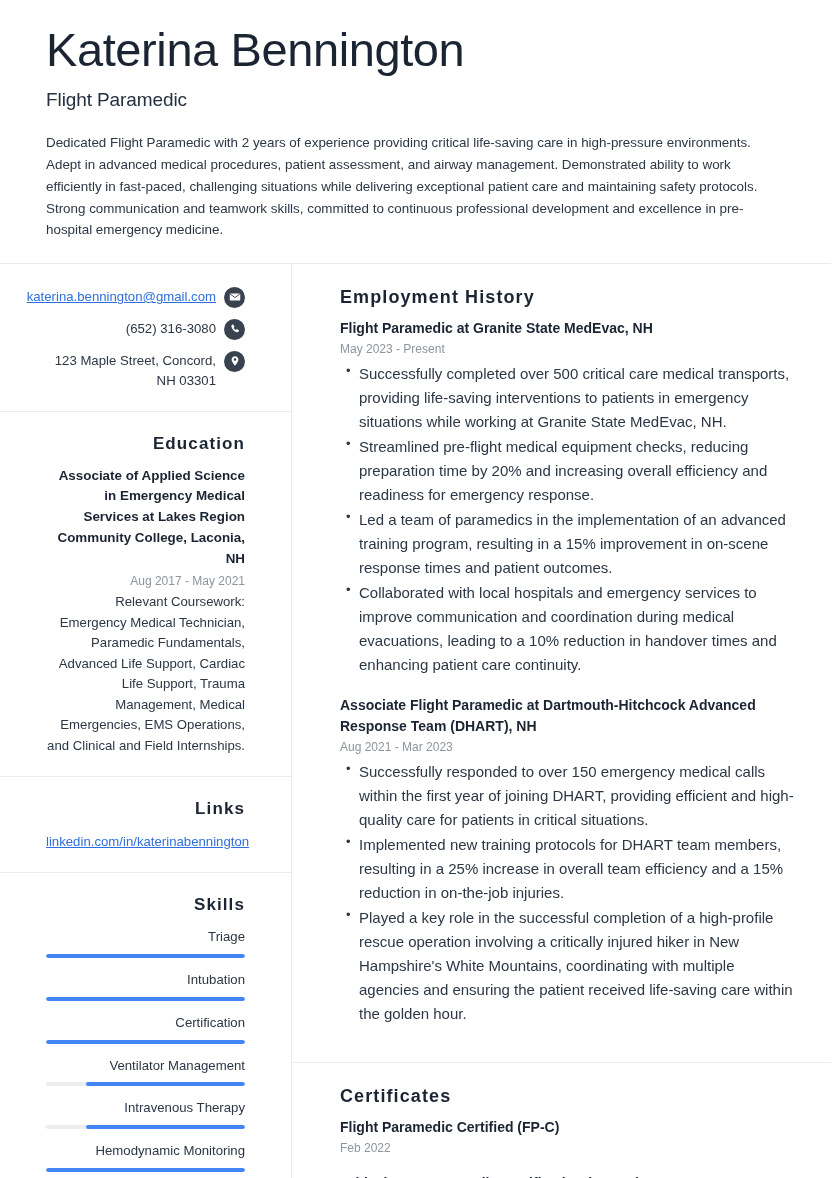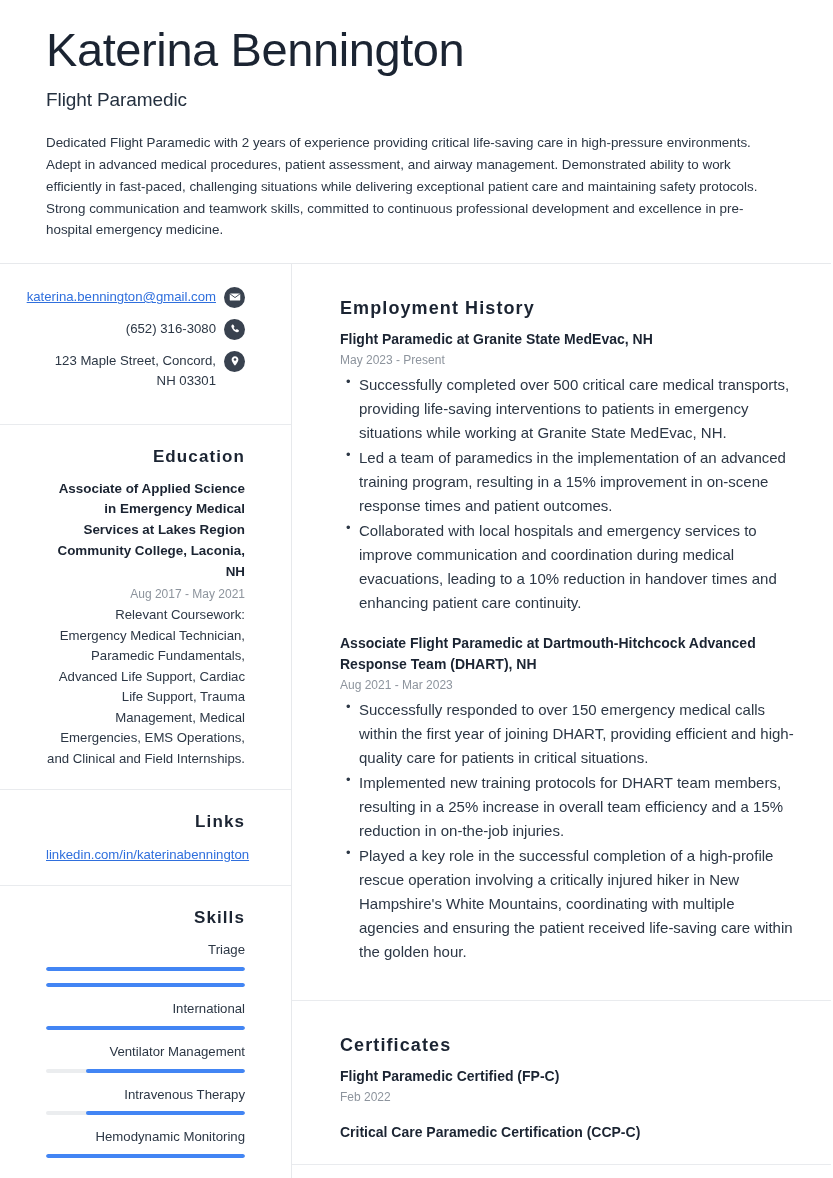--- a/index.html
+++ b/index.html
@@ -64,21 +64,21 @@
   }
   .side-block + .side-block { border-top: 1px solid #e9ebee; }
 
   .contact-row {
     display: flex;
     align-items: flex-start;
     justify-content: flex-end;
     gap: 0px;
     margin-bottom: 10px;
   }
-  .contact-row:last-child { margin-bottom: 13px; justify-content: flex-end; }
+  .contact-row:last-child { margin-bottom: 0; justify-content: flex-end; }
   .contact-text {
     font-size: 13.2px;
     line-height: 1.5;
     color: #2c3745;
     text-align: right;
     padding-right: 8px;
     padding-top: 1px;
   }
   .contact-text.link { color: #2f6fdd; text-decoration: underline; }
   .contact-icon {
@@ -127,21 +127,21 @@
     display: flex; justify-content: flex-end;
     overflow: hidden;
   }
   .skill-fill { height: 4px; background: #4285f4; border-radius: 2px; }
 
   
   .main-block { padding: 22px 36px 22px 48px; }
   .main-block + .main-block { border-top: 1px solid #e9ebee; }
   .sec-title {
     font-size: 18px; font-weight: 700; letter-spacing: 1.1px;
-    color:#1b2432; margin: 12px 0 10px 0;
+    color:#1b2432; margin: 1px 0 10px 0;
   }
   .entry { margin-bottom: 18px; }
   .entry:last-child { margin-bottom: 14px; }
   .entry-title {
     font-size: 14px; font-weight: 700; color:#1b2432;
     line-height: 1.45; margin: 0;
   }
   .entry-date {
     font-size: 12px; color:#8d949d; margin: 2px 0 4px 0; line-height:1.5;
   }
@@ -229,27 +229,28 @@
         <h2 class="side-title">Skills</h2>
 
         <div class="skill">
           <div class="skill-name">Triage</div>
           <div class="skill-bar">
             <div class="skill-fill" style="width: 100%;"></div>
           </div>
         </div>
 
         <div class="skill">
+          <div class="skill-name">Intubation</div>
           <div class="skill-bar">
             <div class="skill-fill" style="width: 100%;"></div>
           </div>
         </div>
 
         <div class="skill">
-          <div class="skill-name">International</div>
+          <div class="skill-name">Certification</div>
           <div class="skill-bar">
             <div class="skill-fill" style="width: 100%;"></div>
           </div>
         </div>
 
         <div class="skill">
           <div class="skill-name">Ventilator Management</div>
           <div class="skill-bar">
             <div class="skill-fill" style="width: 80%;"></div>
           </div>
@@ -275,20 +276,21 @@
     <div class="main">
 
       <div class="main-block">
         <h2 class="sec-title">Employment History</h2>
 
         <div class="entry">
           <p class="entry-title">Flight Paramedic at Granite State MedEvac, NH</p>
           <div class="entry-date">May 2023 - Present</div>
           <ul class="bullets">
             <li>Successfully completed over 500 critical care medical transports, providing life-saving interventions to patients in emergency situations while working at Granite State MedEvac, NH.</li>
+            <li>Streamlined pre-flight medical equipment checks, reducing preparation time by 20% and increasing overall efficiency and readiness for emergency response.</li>
             <li>Led a team of paramedics in the implementation of an advanced training program, resulting in a 15% improvement in on-scene response times and patient outcomes.</li>
             <li>Collaborated with local hospitals and emergency services to improve communication and coordination during medical evacuations, leading to a 10% reduction in handover times and enhancing patient care continuity.</li>
           </ul>
         </div>
 
         <div class="entry">
           <p class="entry-title">Associate Flight Paramedic at Dartmouth-Hitchcock Advanced Response Team (DHART), NH</p>
           <div class="entry-date">Aug 2021 - Mar 2023</div>
           <ul class="bullets">
             <li>Successfully responded to over 150 emergency medical calls within the first year of joining DHART, providing efficient and high-quality care for patients in critical situations.</li>

